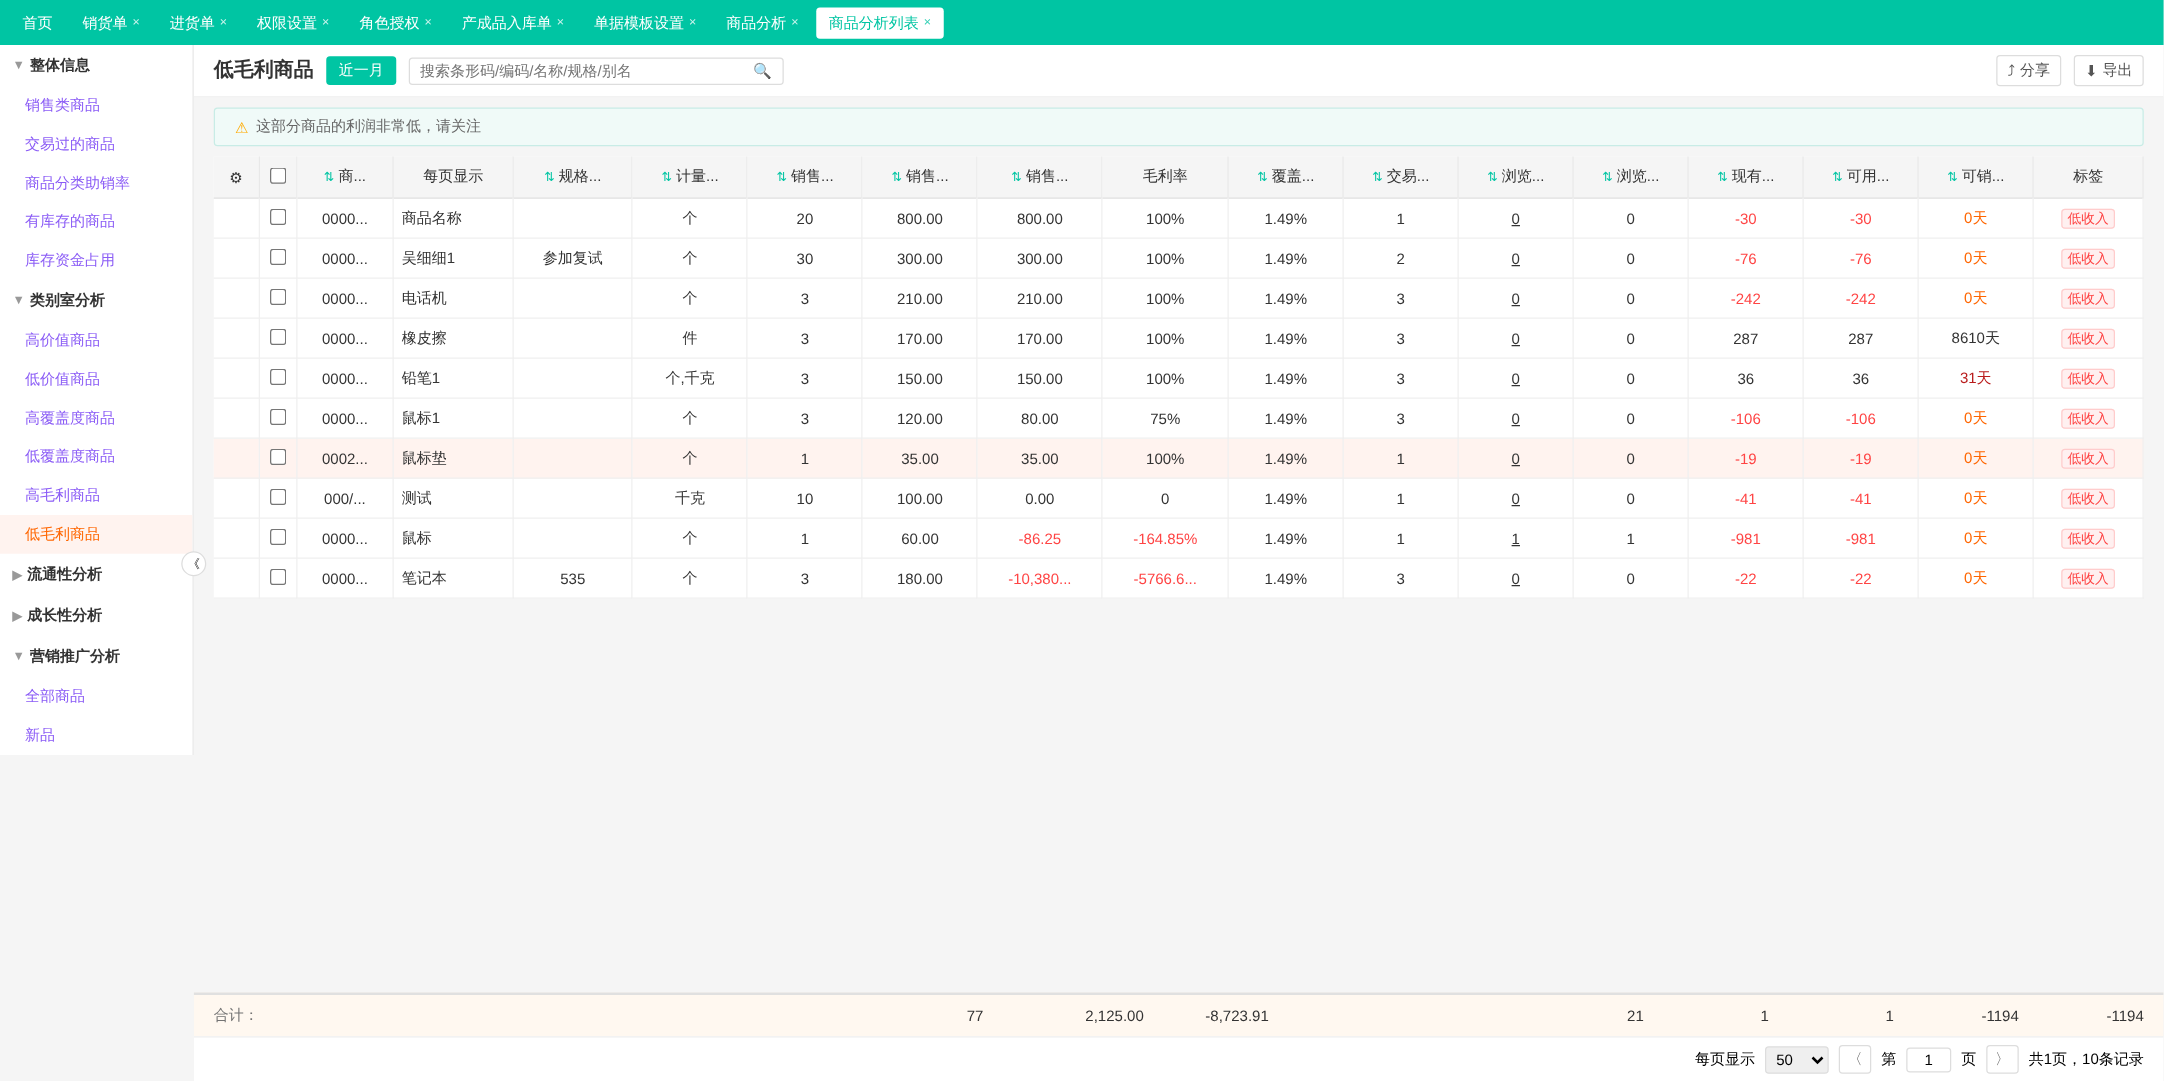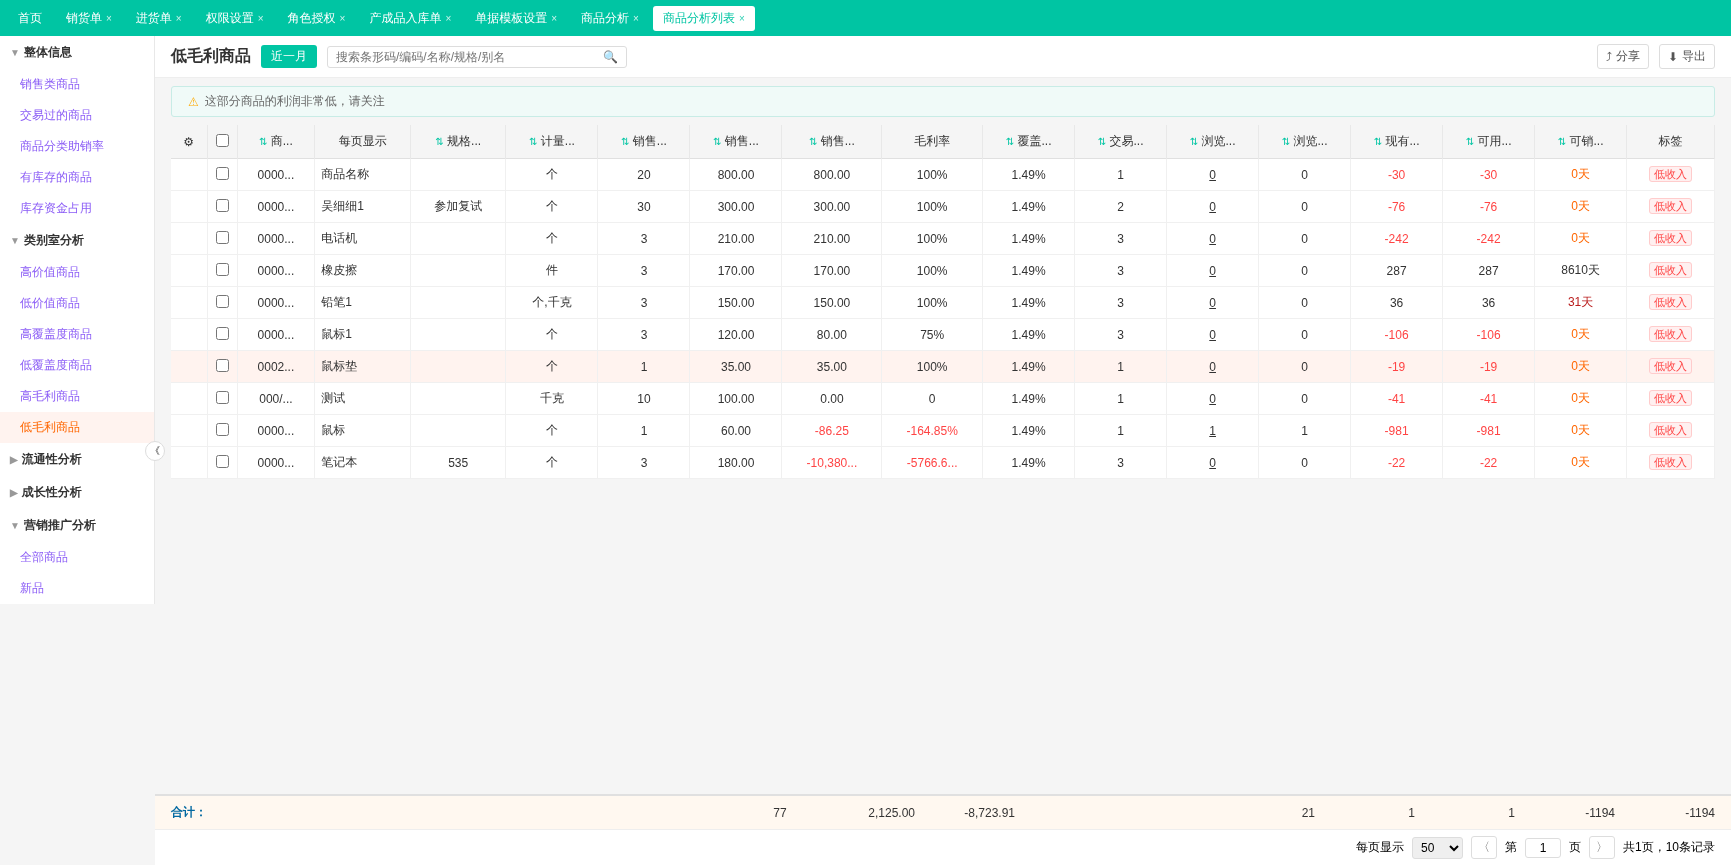--- a/index.html
+++ b/index.html
@@ -188,21 +188,21 @@
 
     
     .table-footer {
       background: #fff8f0;
       border-top: 2px solid #e0e0e0;
       padding: 8px 16px;
       display: flex;
       align-items: center;
       gap: 20px;
     }
-    .total-label { font-weight: bold; color: #0369a1; }
+    .total-label { font-weight: normal; color: #737373; }
     .total-cell { min-width: 80px; text-align: right; color: #333; }
 
     
     .pagination {
       background: #fff;
       border-top: 1px solid #eee;
       padding: 6px 16px;
       display: flex;
       align-items: center;
       justify-content: flex-end;

